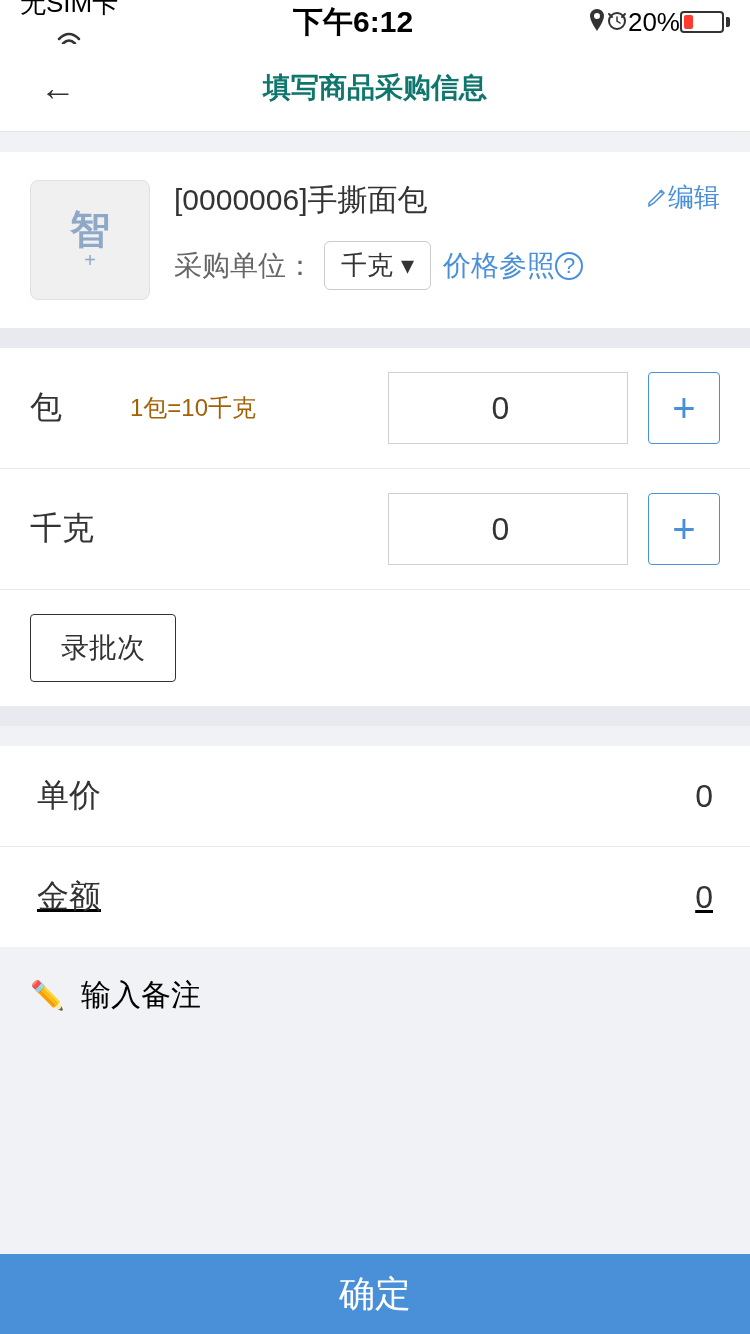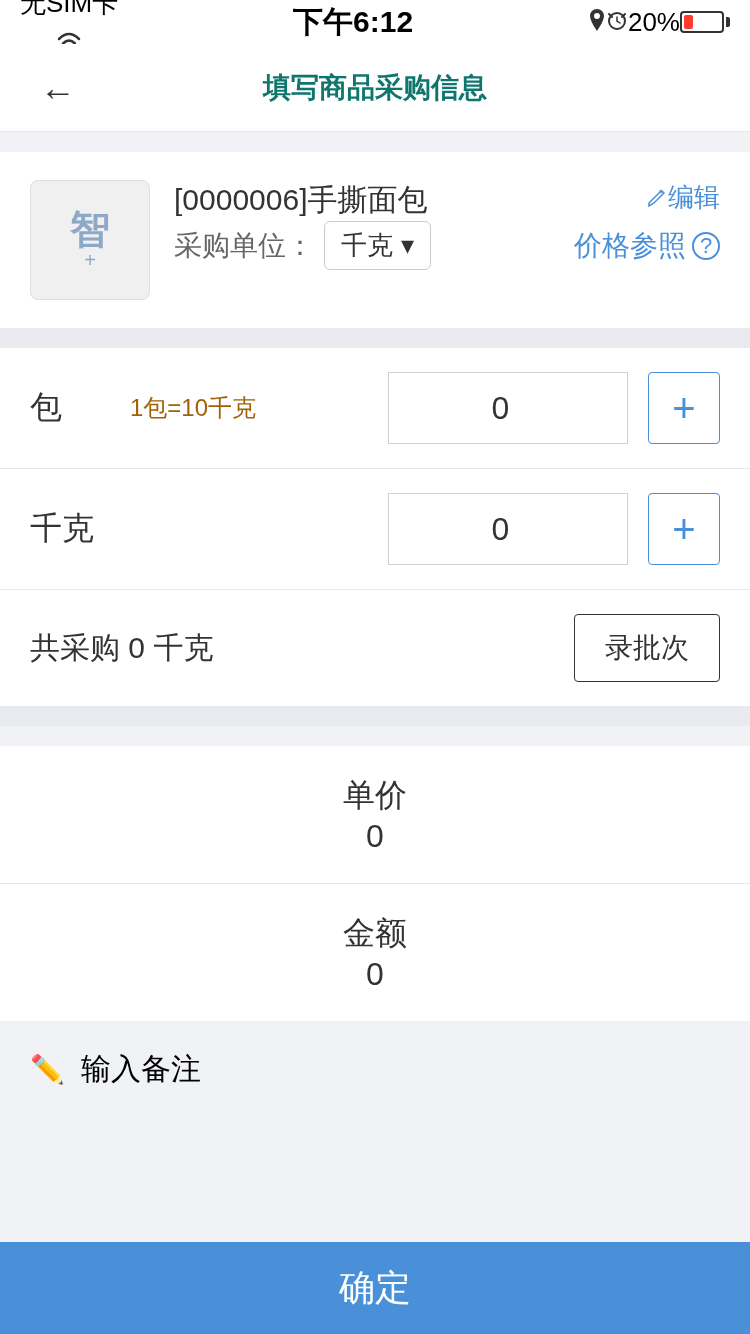--- a/index.html
+++ b/index.html
@@ -127,37 +127,38 @@
       color: #8ea8c8;
       text-align: center;
     }
     .product-info {
       flex: 1;
     }
     .product-header {
       display: flex;
       justify-content: space-between;
       align-items: flex-start;
+      margin-bottom: 20px;
     }
     .product-name {
       font-size: 30px;
       color: #333;
       font-weight: 500;
     }
     .edit-btn {
       color: #4a90d9;
       font-size: 26px;
       display: flex;
       align-items: center;
       cursor: pointer;
     }
     .product-unit-row {
       display: flex;
       align-items: center;
-      justify-content: space-between;
+      justify-content: flex-start;
     }
     .unit-label {
       font-size: 28px;
       color: #666;
     }
     .unit-select {
       border: 1px solid #ccc;
       border-radius: 6px;
       padding: 6px 16px;
       font-size: 26px;
@@ -166,22 +167,23 @@
       display: flex;
       align-items: center;
       gap: 8px;
       margin-left: 10px;
     }
     .price-ref {
       color: #4a90d9;
       font-size: 28px;
       display: flex;
       align-items: center;
-      gap: 6px;
-      cursor: pointer;
+      gap: 0;
+      cursor: pointer;
+      margin-left: 12px;
     }
 
     
     .section-divider {
       height: 20px;
       background: #e8eaf0;
     }
 
     
     .input-section {
@@ -255,24 +257,24 @@
     .price-section {
       background: #fff;
       margin-top: 20px;
     }
     .price-row {
       display: flex;
       align-items: center;
       justify-content: space-between;
       padding: 28px 37px;
       border-bottom: 1px solid #e8e8e8;
-      flex-direction: column;
     }
     .price-row:last-child {
       border-bottom: none;
+      text-decoration: underline;
     }
     .price-label {
       font-size: 32px;
       color: #333;
     }
     .price-value {
       font-size: 32px;
       color: #333;
     }
 
@@ -294,21 +296,21 @@
       font-size: 30px;
       color: #000000;
     }
 
     
     .confirm-btn {
       position: fixed;
       bottom: 0;
       left: 0;
       width: 750px;
-      height: 92px;
+      height: 80px;
       background: #4a90d9;
       color: #fff;
       font-size: 36px;
       font-weight: 500;
       display: flex;
       align-items: center;
       justify-content: center;
       cursor: pointer;
       border: none;
     }
@@ -421,27 +423,20 @@
     <div class="input-row">
       <span class="input-row-label">千克</span>
       <span class="input-row-sublabel"></span>
       <input class="quantity-input" type="number" value="0" style="">
       <div class="plus-btn">
         <span>+</span>
       </div>
     </div>
 
     <div class="summary-row">
-      <span class="summary-text">
-        <span>共采购</span>
-        <span> </span>
-        <span>0</span>
-        <span> </span>
-        <span>千克</span>
-      </span>
       <button class="batch-btn">录批次</button>
     </div>
   </div>
 
   <div class="section-divider"></div>
 
   <div class="price-section">
     <div class="price-row">
       <span class="price-label">单价</span>
       <span class="price-value">0</span>

